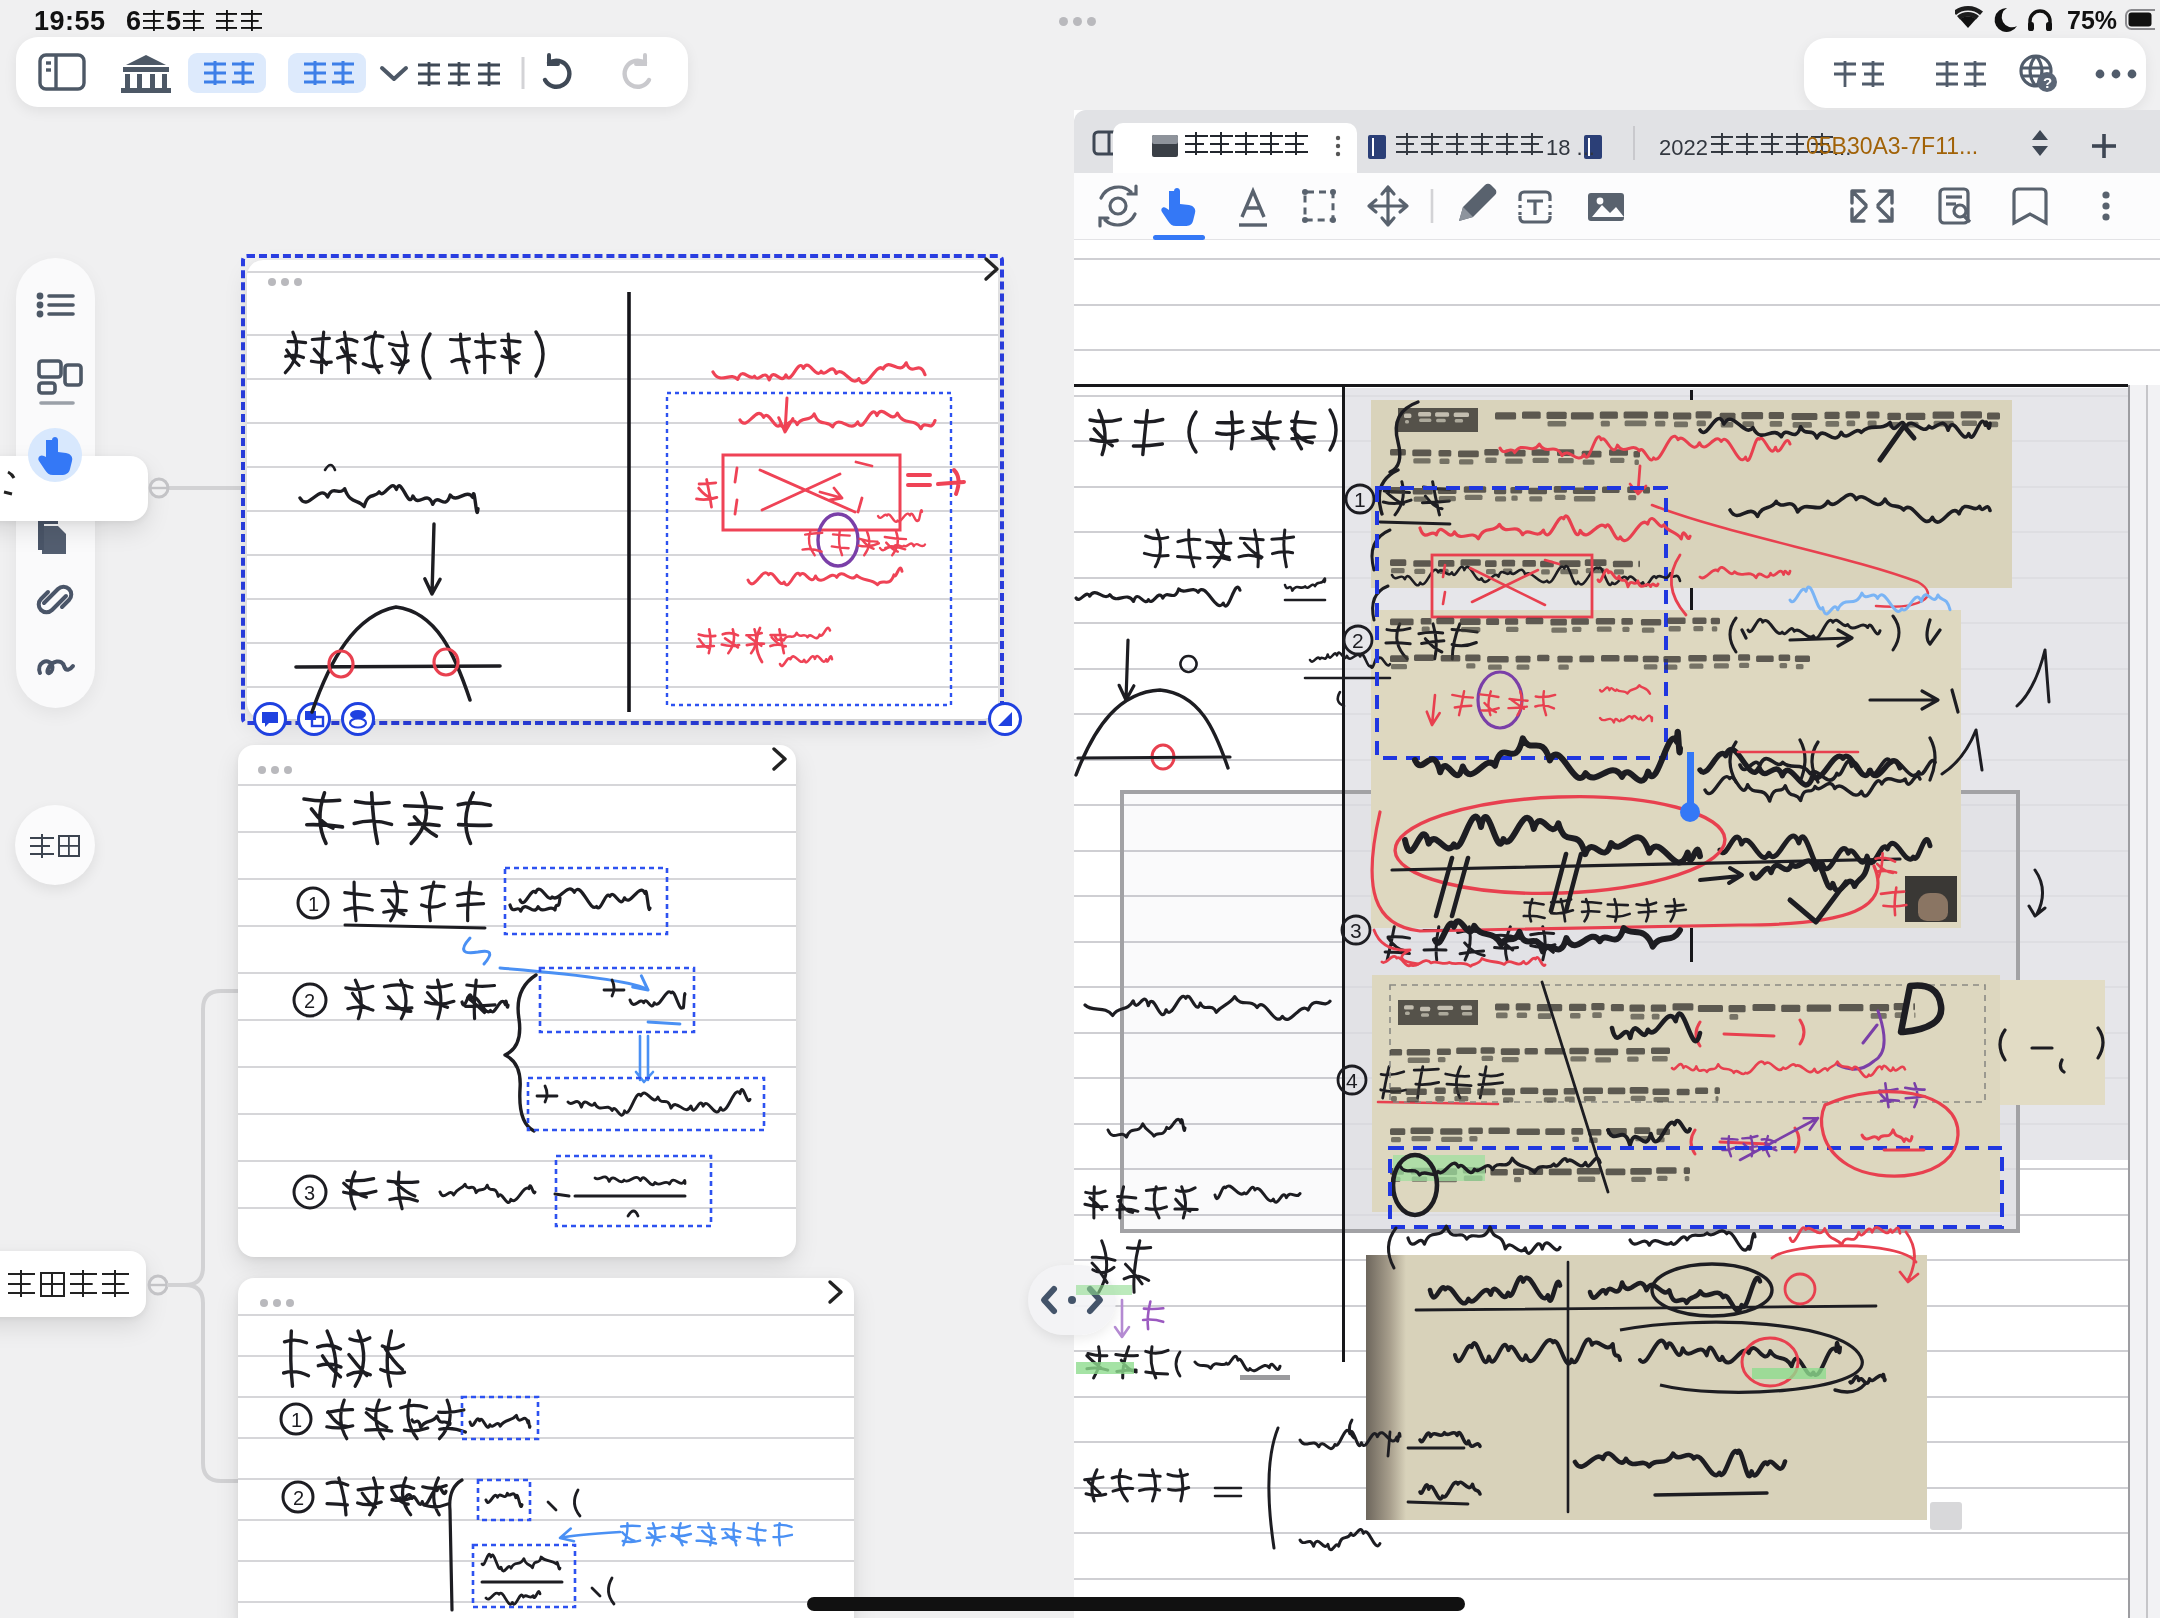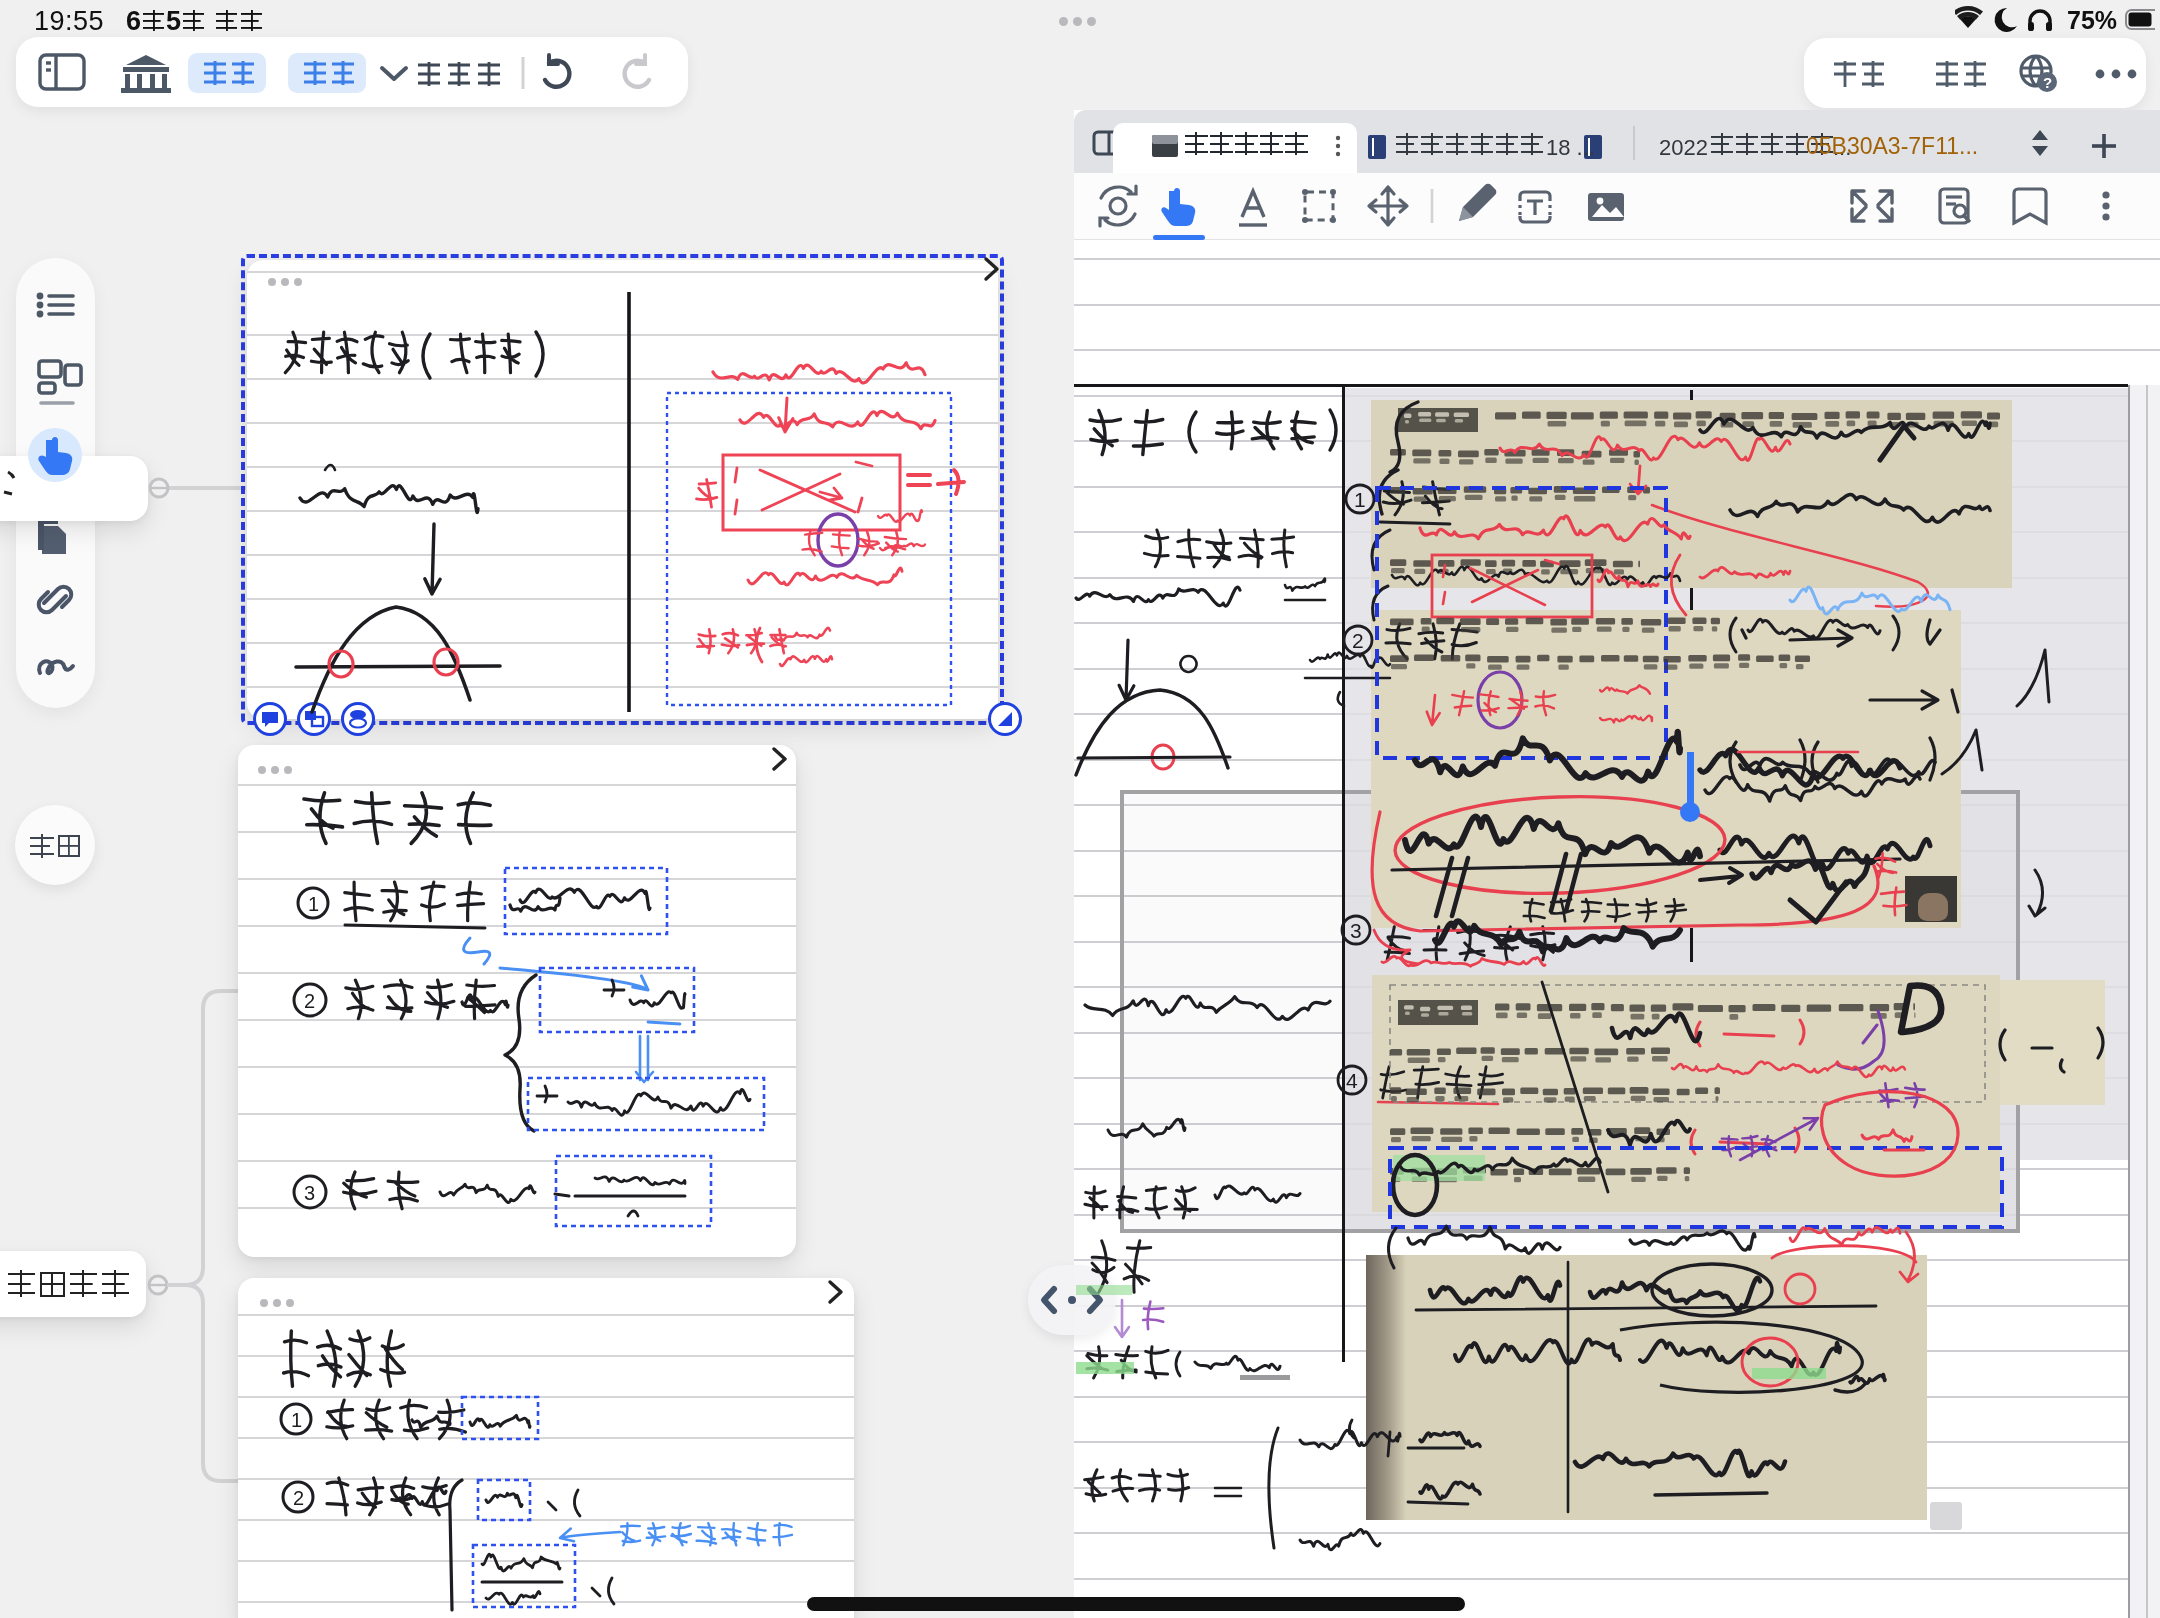--- a/index.html
+++ b/index.html
@@ -13,21 +13,21 @@
 .hz2{display:inline-block;border:2px solid currentColor;background:
  linear-gradient(currentColor,currentColor) 0 48%/100% 10%,
  linear-gradient(currentColor,currentColor) 48% 0/10% 100%;
  background-repeat:no-repeat}
 .card{position:absolute;background:#fff;border-radius:20px;
  box-shadow:0 10px 24px rgba(0,0,0,.10),0 2px 6px rgba(0,0,0,.06)}
 .dots3 i{display:inline-block;width:9px;height:9px;border-radius:50%;background:#b9b9bd;margin-right:5px}
 svg{position:absolute;left:0;top:0}
 </style></head><body>
 
-<div class="abs" style="left:34px;top:6px;font-size:27px;font-weight:400;color:#111;letter-spacing:.5px">19:55</div>
+<div class="abs" style="left:34px;top:6px;font-size:27px;font-weight:700;color:#111;letter-spacing:.5px">19:55</div>
 <div class="abs" style="left:126px;top:6px;font-size:27px;font-weight:600;color:#111">6<i class="hz" style="width:21px;height:21px;vertical-align:-1px;margin:0 2px"></i>5<i class="hz" style="width:21px;height:21px;vertical-align:-1px;margin:0 2px"></i><i class="hz" style="width:21px;height:21px;vertical-align:-1px;margin-left:10px"></i><i class="hz" style="width:21px;height:21px;vertical-align:-1px;margin-left:4px"></i></div>
 <svg class="abs" style="left:1955px;top:4px" width="200" height="32" viewBox="0 0 200 32">
 <g fill="#111">
       <path d="M13 24 l-8-9 a13 13 0 0 1 16 0 z"></path>
       <path d="M2 12 a17 17 0 0 1 22 0 l-3 3.4 a12.5 12.5 0 0 0-16 0z" opacity=".95"></path>
       <path d="M-2 7.5 a23 23 0 0 1 30 0 l-3 3.4 a18.5 18.5 0 0 0-24 0z" opacity=".95"></path>
     </g>
 <path d="M52 4 a12 12 0 1 0 10 18 a10 10 0 0 1-10-18z" fill="#111"></path>
 <g stroke="#111" stroke-width="3.4" fill="none">
       <path d="M75 22 v-5 a10 10 0 0 1 20 0 v5"></path>

